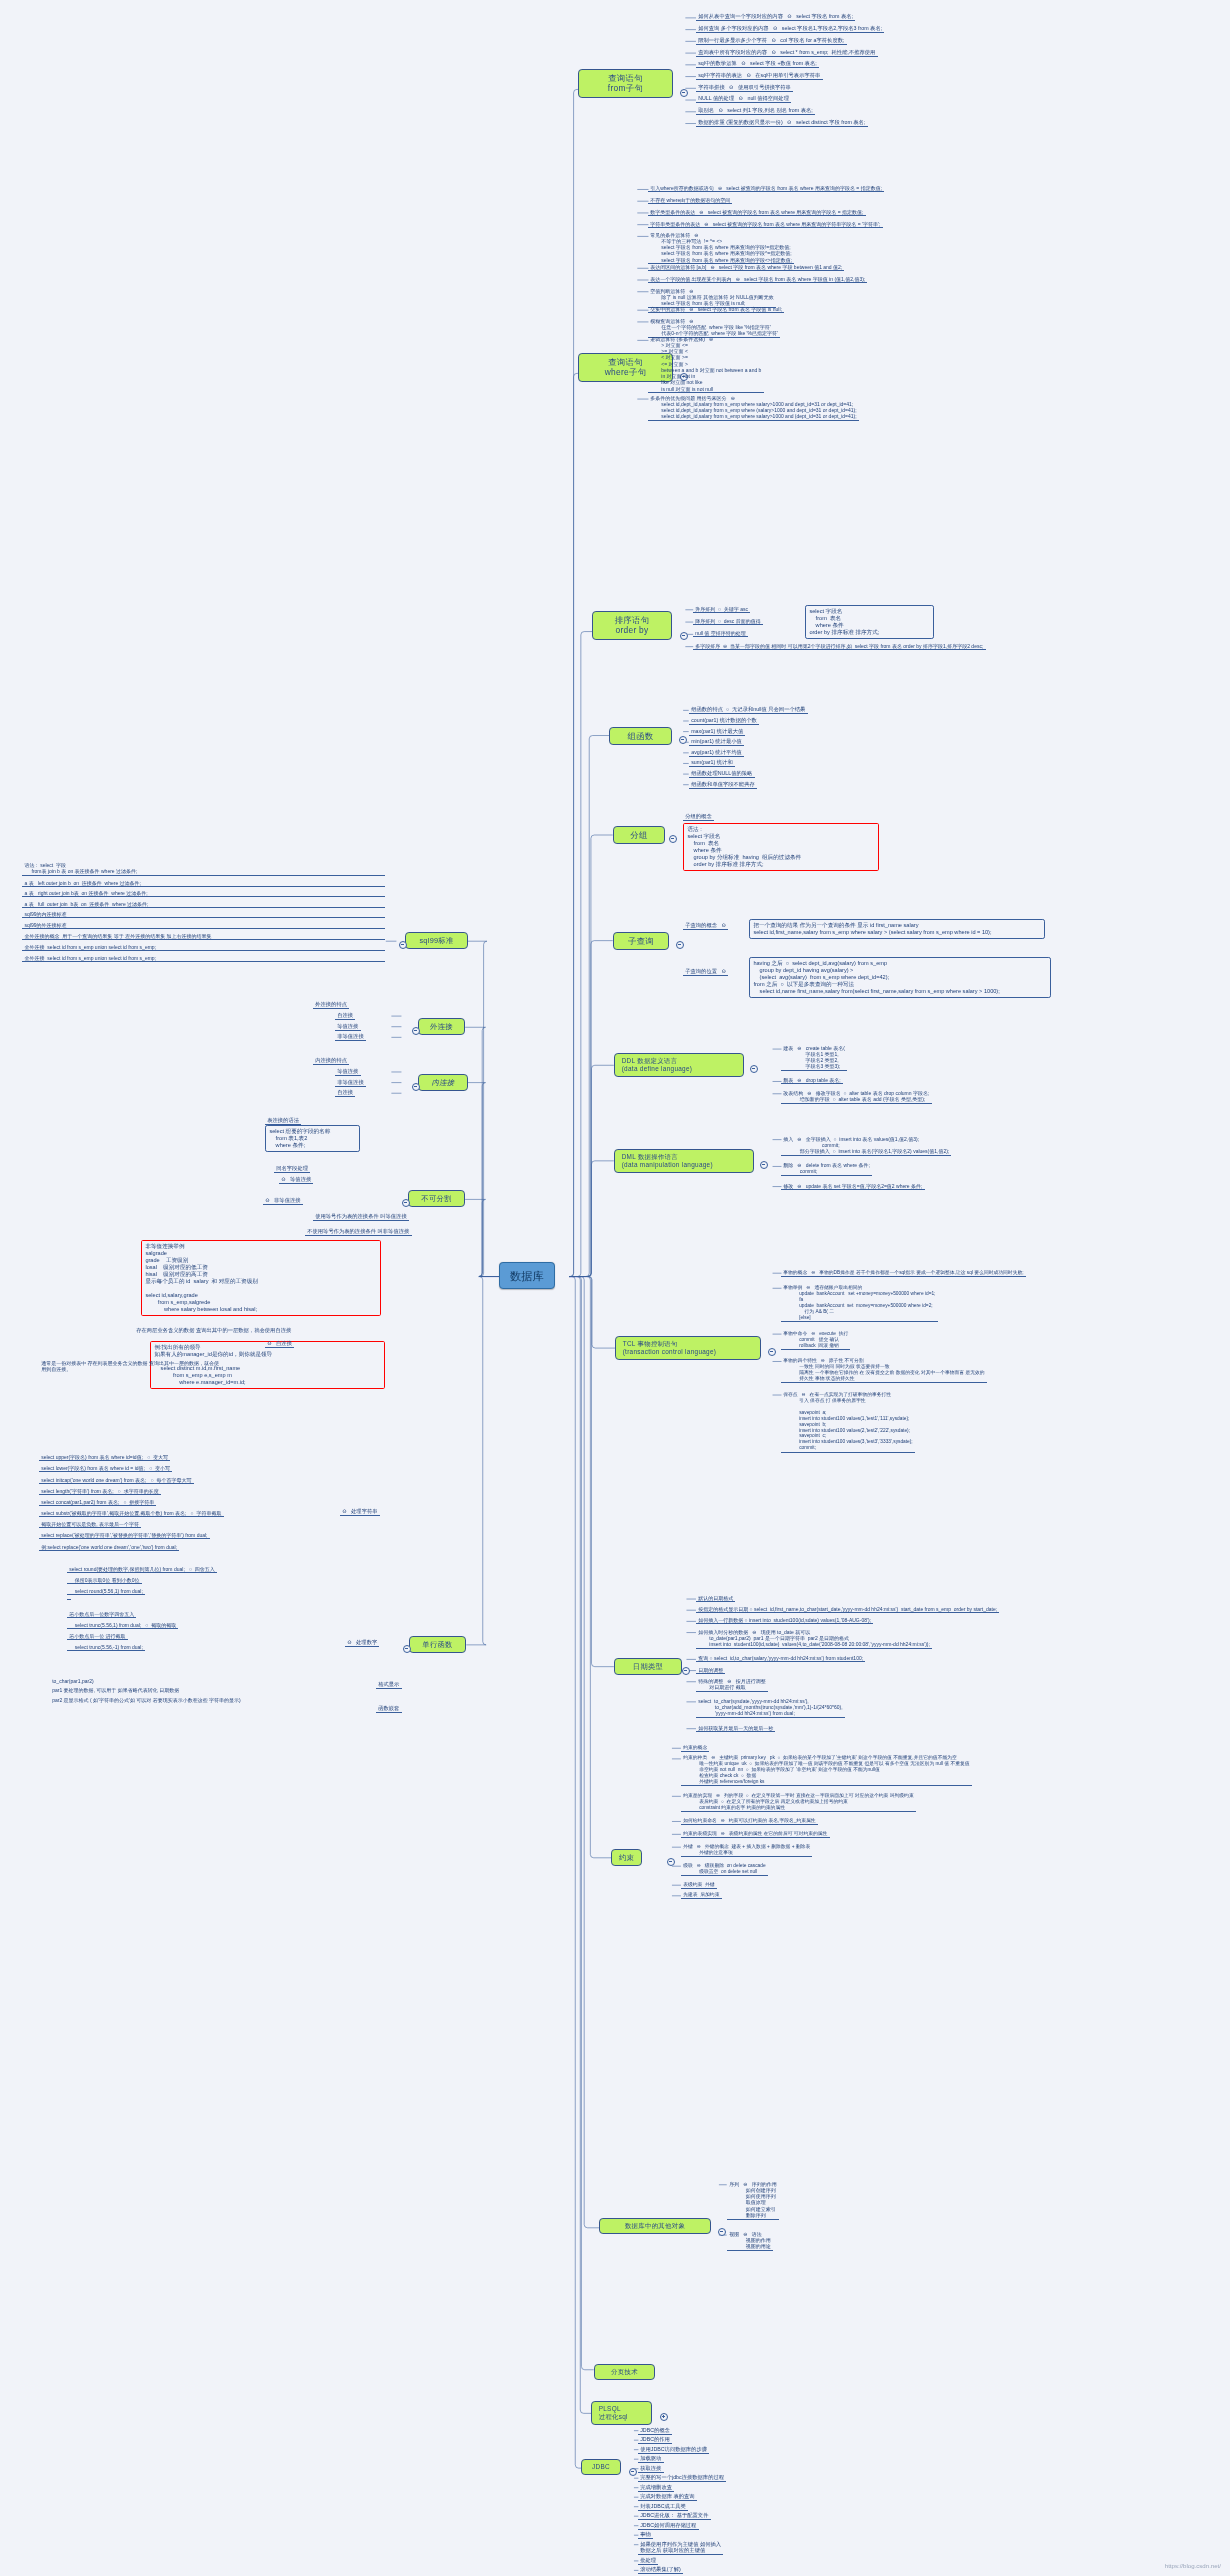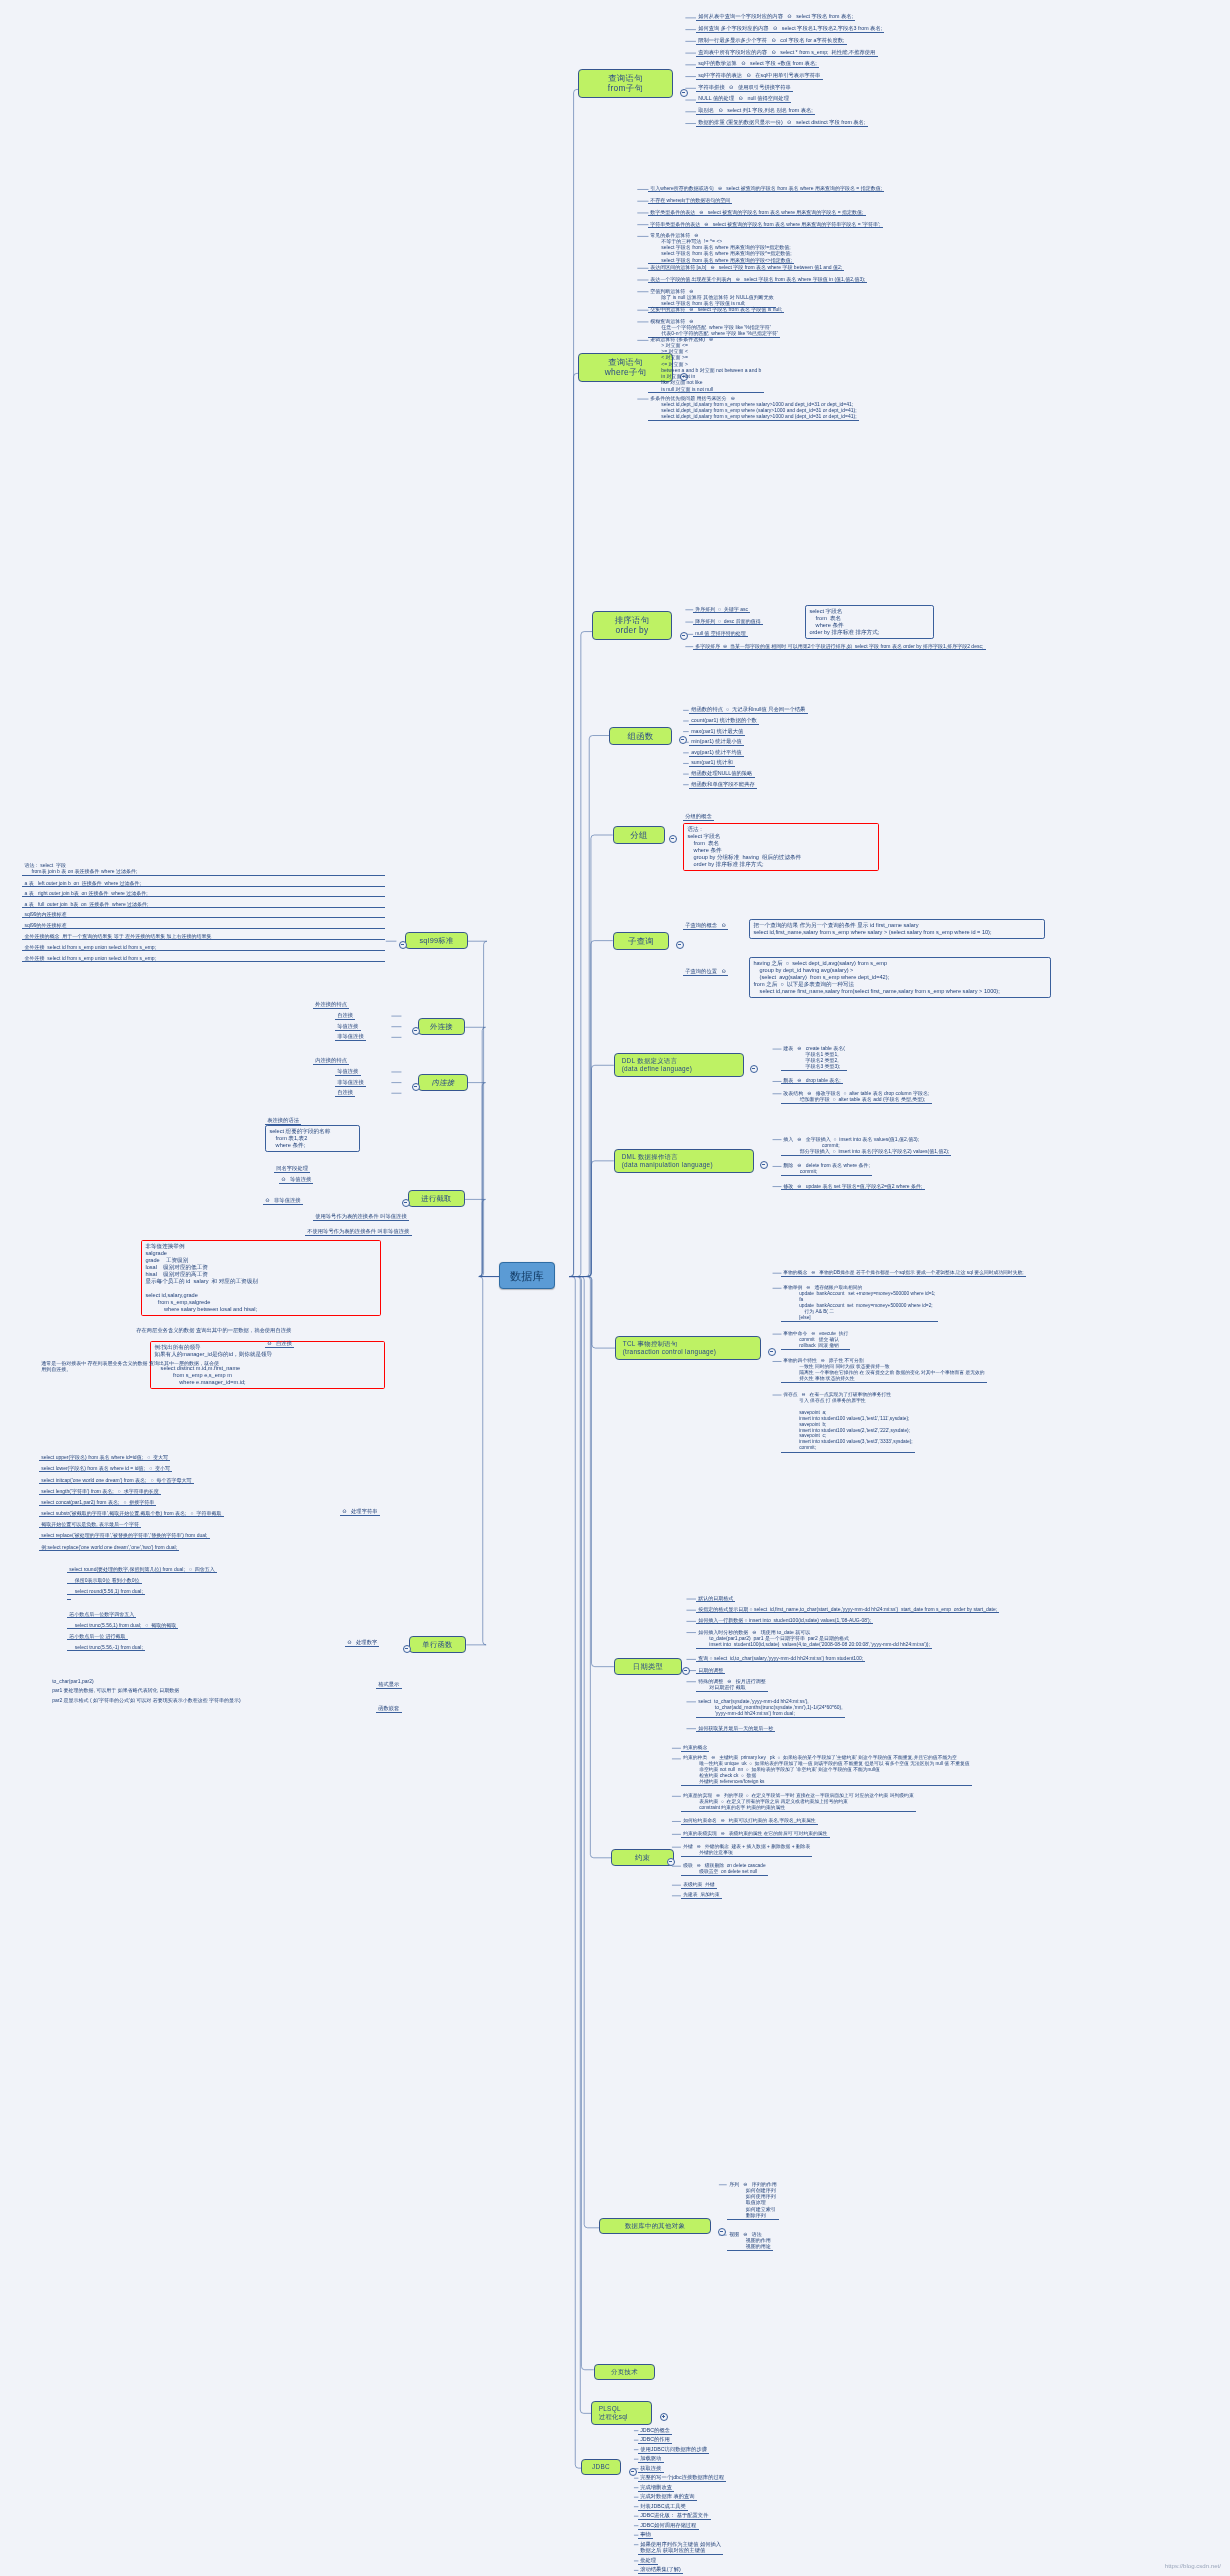--- a/index.html
+++ b/index.html
@@ -193,21 +193,21 @@
 (data manipulation language)</div>
   <span class="toggle" style="position:absolute;left:757px;top:1161px;"></span>
 
   <div class="node lvl1 tiny" style="left:615px;top:1336px;width:146px;text-align:left;">TCL 事物控制语句
 (transaction control language)</div>
   <span class="toggle" style="position:absolute;left:765px;top:1348px;"></span>
 
   <div class="node lvl1 small" style="left:614px;top:1658px;width:68px;">日期类型</div>
   <span class="toggle" style="position:absolute;left:679px;top:1667px;"></span>
 
-  <div class="node lvl1 small" style="left:611px;top:1849px;width:63px;">约束</div>
+  <div class="node lvl1 small" style="left:611px;top:1849px;width:31px;">约束</div>
   <span class="toggle" style="position:absolute;left:664px;top:1858px;"></span>
 
   <div class="node lvl1 tiny" style="left:599px;top:2218px;width:112px;">数据库中的其他对象</div>
   <span class="toggle" style="position:absolute;left:715px;top:2228px;"></span>
 
   <div class="node lvl1 tiny" style="left:594px;top:2364px;width:61px;">分页技术</div>
 
   <div class="node lvl1 tiny" style="left:591px;top:2401px;width:61px;text-align:left;">PLSQL
 过程化sql</div>
   <span class="toggle plus" style="position:absolute;left:657px;top:2413px;"></span>
@@ -217,21 +217,21 @@
 
   <div class="node lvl1 small" style="left:405px;top:932px;width:63px;">sql99标准</div>
   <span class="toggle" style="position:absolute;left:396px;top:941px;"></span>
 
   <div class="node lvl1 small" style="left:418px;top:1018px;width:47px;">外连接</div>
   <span class="toggle" style="position:absolute;left:409px;top:1027px;"></span>
 
   <div class="node lvl1 small" style="left:418px;top:1074px;width:50px;font-style:italic;">内连接</div>
   <span class="toggle" style="position:absolute;left:409px;top:1083px;"></span>
 
-  <div class="node lvl1 small" style="left:408px;top:1190px;width:57px;">进行截取</div>
+  <div class="node lvl1 small" style="left:408px;top:1190px;width:57px;">不可分割</div>
   <span class="toggle" style="position:absolute;left:399px;top:1199px;"></span>
 
   <div class="node lvl1 small" style="left:409px;top:1636px;width:57px;">单行函数</div>
   <span class="toggle" style="position:absolute;left:400px;top:1645px;"></span>
 
   <div id="leaf-layer">
       <div class="node leaf" style="left: 696px; top: 12.3px; font-size: 5.3px;">如何从表中查询一个字段对应的内容   ⊖   select 字段名 from 表名;</div>
       <div class="node leaf" style="left: 696px; top: 24px; font-size: 5.3px;">如何查询 多个字段对应的内容   ⊖   select 字段名1,字段名2,字段名3 from 表名;</div>
       <div class="node leaf" style="left: 696px; top: 36px; font-size: 5.3px;">限制一行最多显示多少个字符   ⊖   col 字段名 for a字符长度数;</div>
       <div class="node leaf" style="left: 696px; top: 48px; font-size: 5.3px;">查询表中所有字段对应的内容   ⊖   select * from s_emp;  耗性能,不推荐使用</div>

